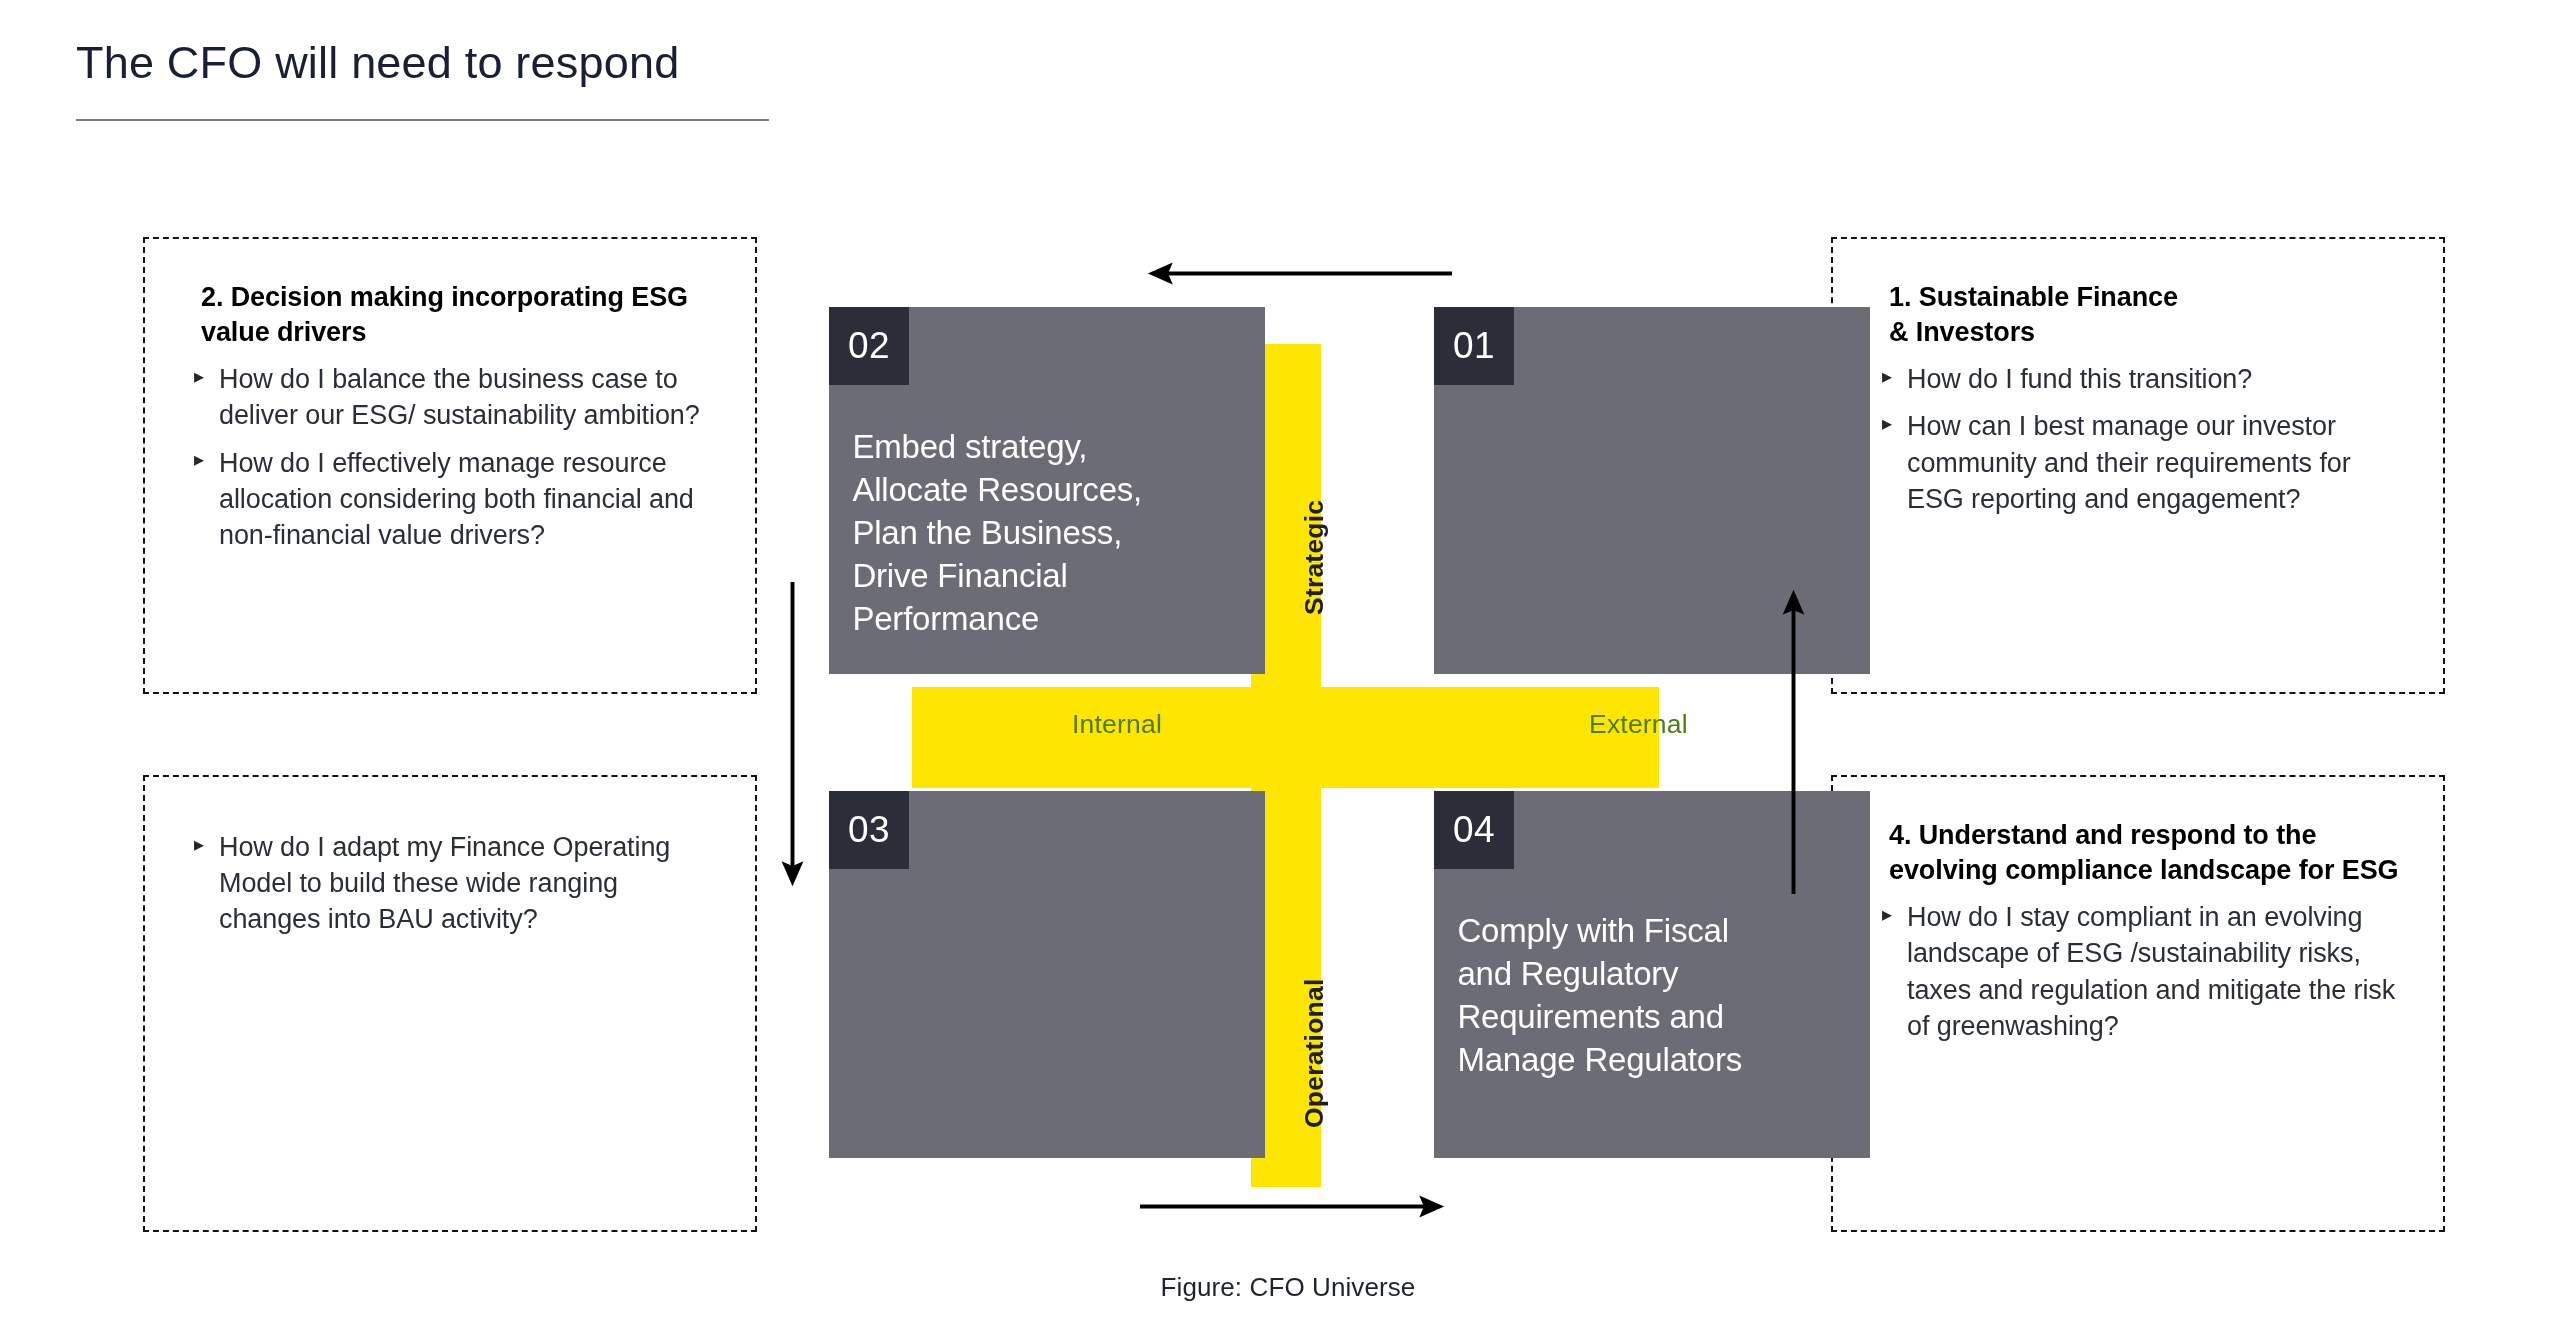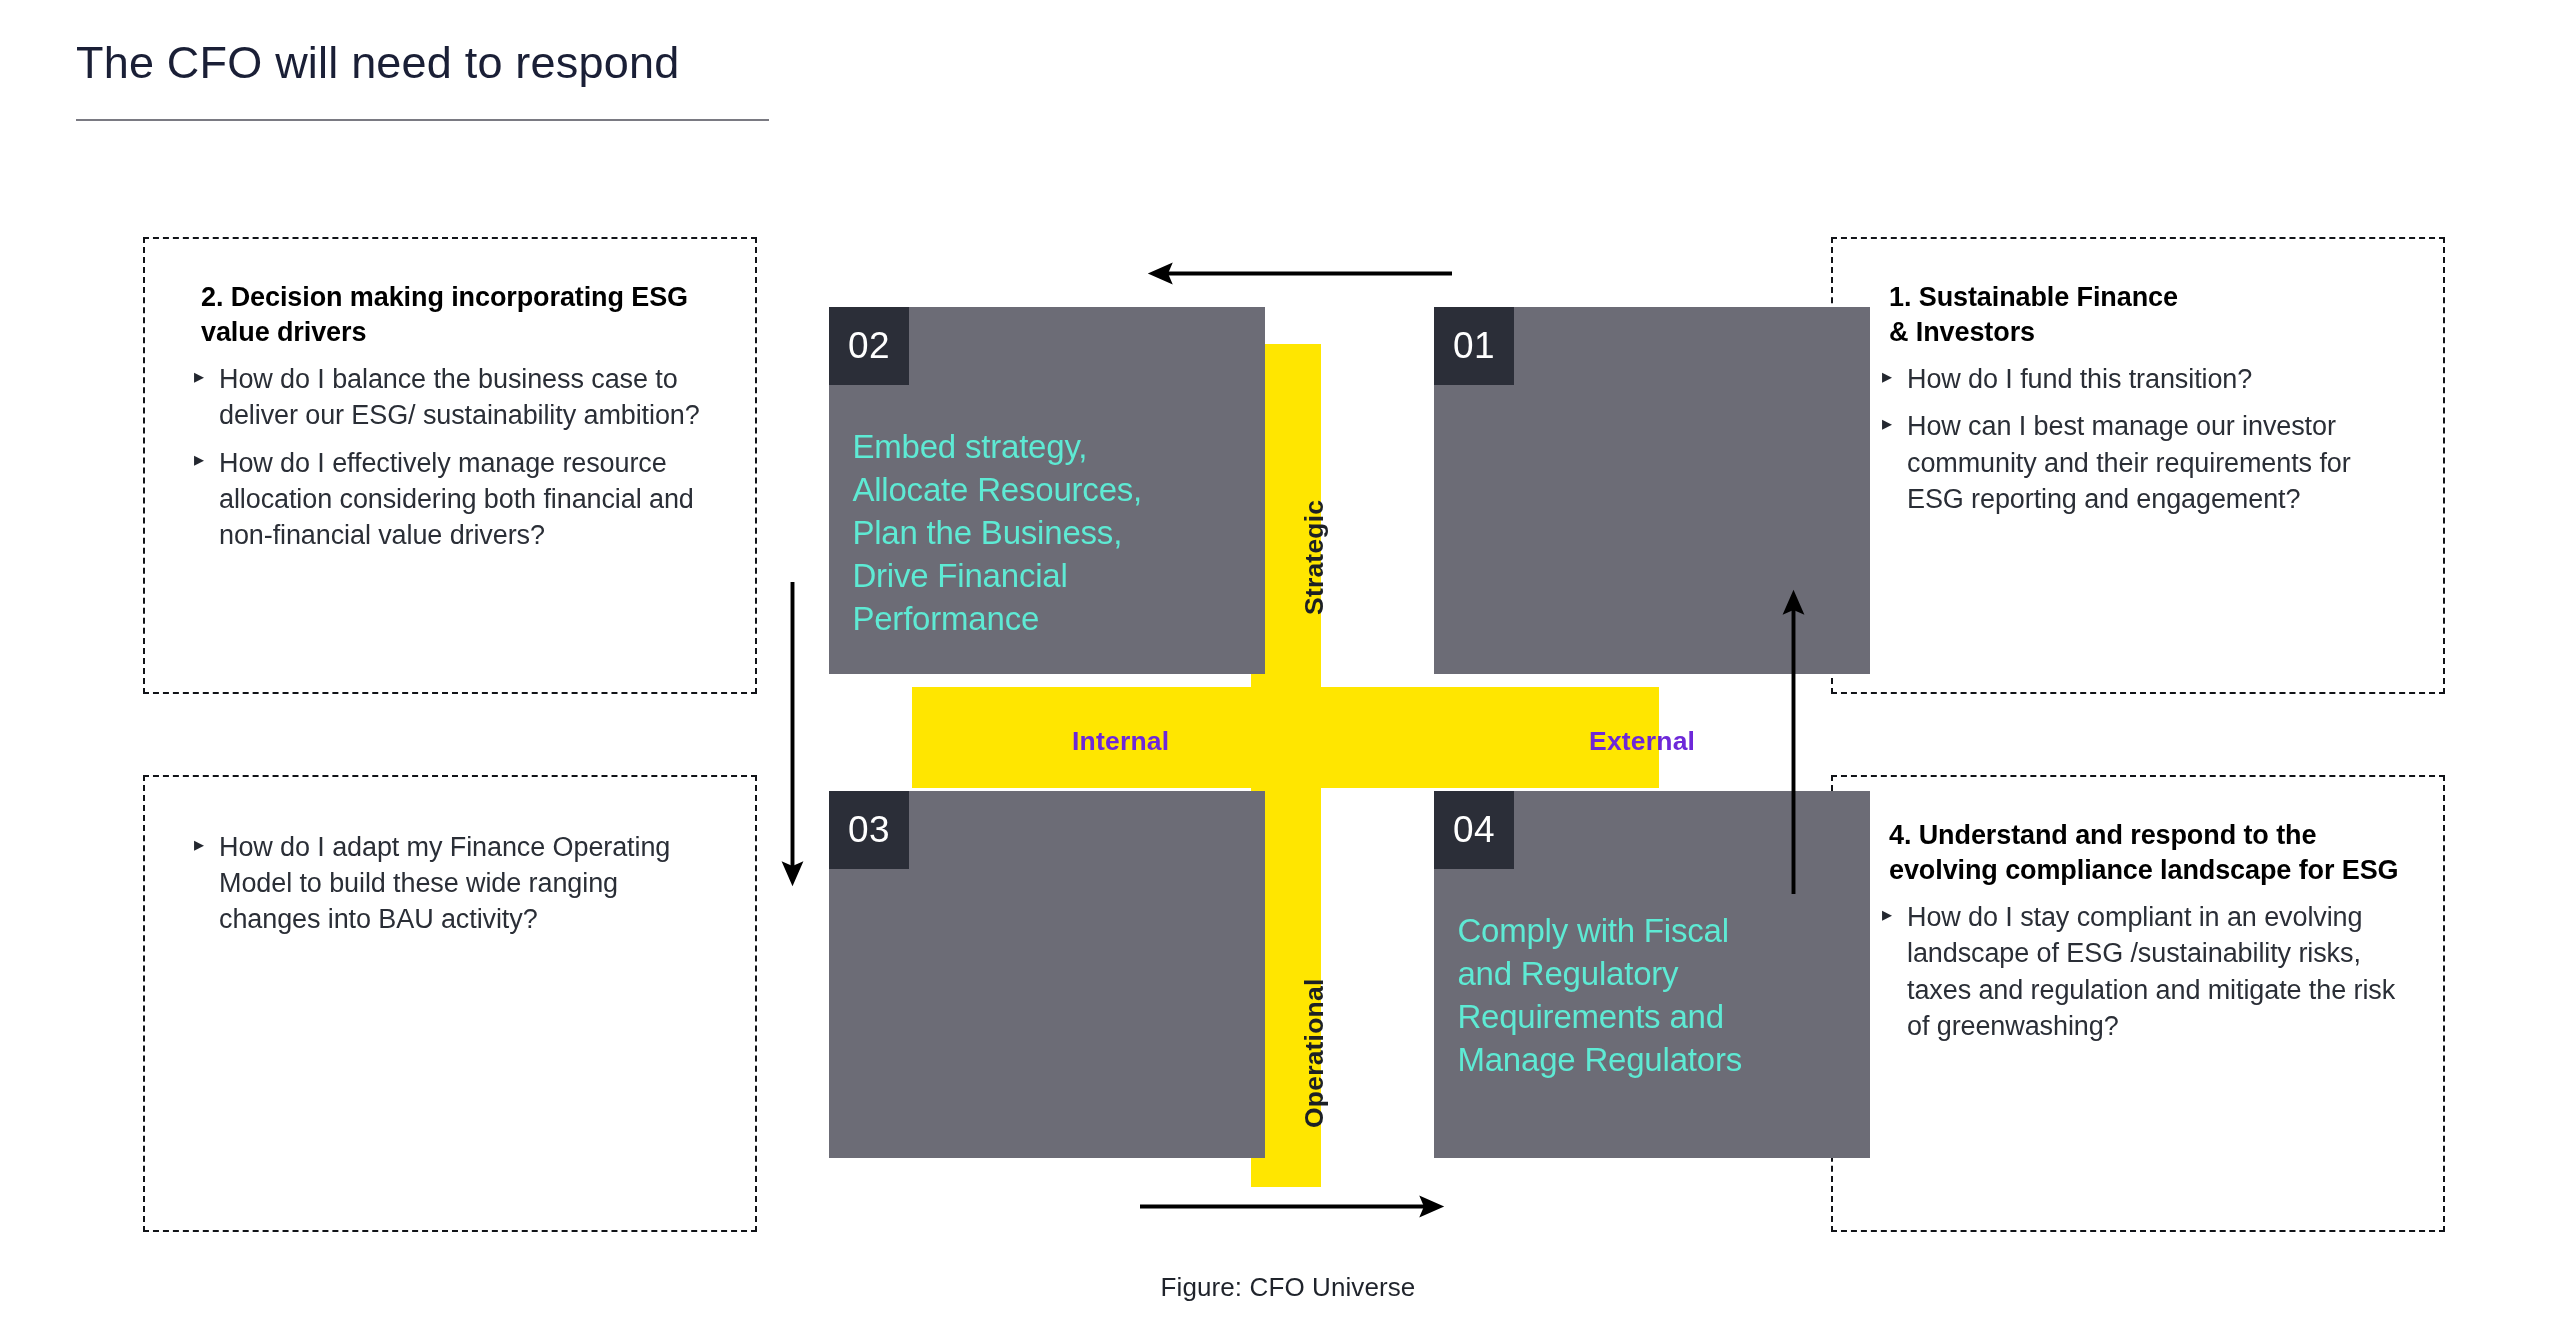--- a/index.html
+++ b/index.html
@@ -131,25 +131,25 @@
   }
   #label-operational {
     left: 518px;
     top: 831px;
     transform: rotate(-90deg);
   }
   .axis-label-h {
     position: absolute;
     z-index: 3;
     font-size: 26.5px;
-    font-weight: bold;
-    color: #6d28d9;
+    font-weight: normal;
+    color: #4d7c0f;
     letter-spacing: 0.2px;
     white-space: nowrap;
-    top: 429px;
+    top: 412px;
   }
   #label-internal { left: 291px; }
   #label-external { left: 808px; }
 
   
   .quad {
     position: absolute;
     background: #6C6C76;
     z-index: 2;
     width: 436px;
@@ -172,21 +172,21 @@
     font-weight: 400;
     line-height: 78px;
     text-align: center;
     letter-spacing: 0.4px;
   }
   .quad-text {
     position: absolute;
     left: 23.4px;
     top: 119px;
     width: 398px;
-    color: #5eead4;
+    color: #ffffff;
     font-size: 33px;
     font-weight: 400;
     line-height: 1.30;
     letter-spacing: -0.2px;
     white-space: pre-line;
   }
 
   
   .arrow-svg {
     position: absolute;

